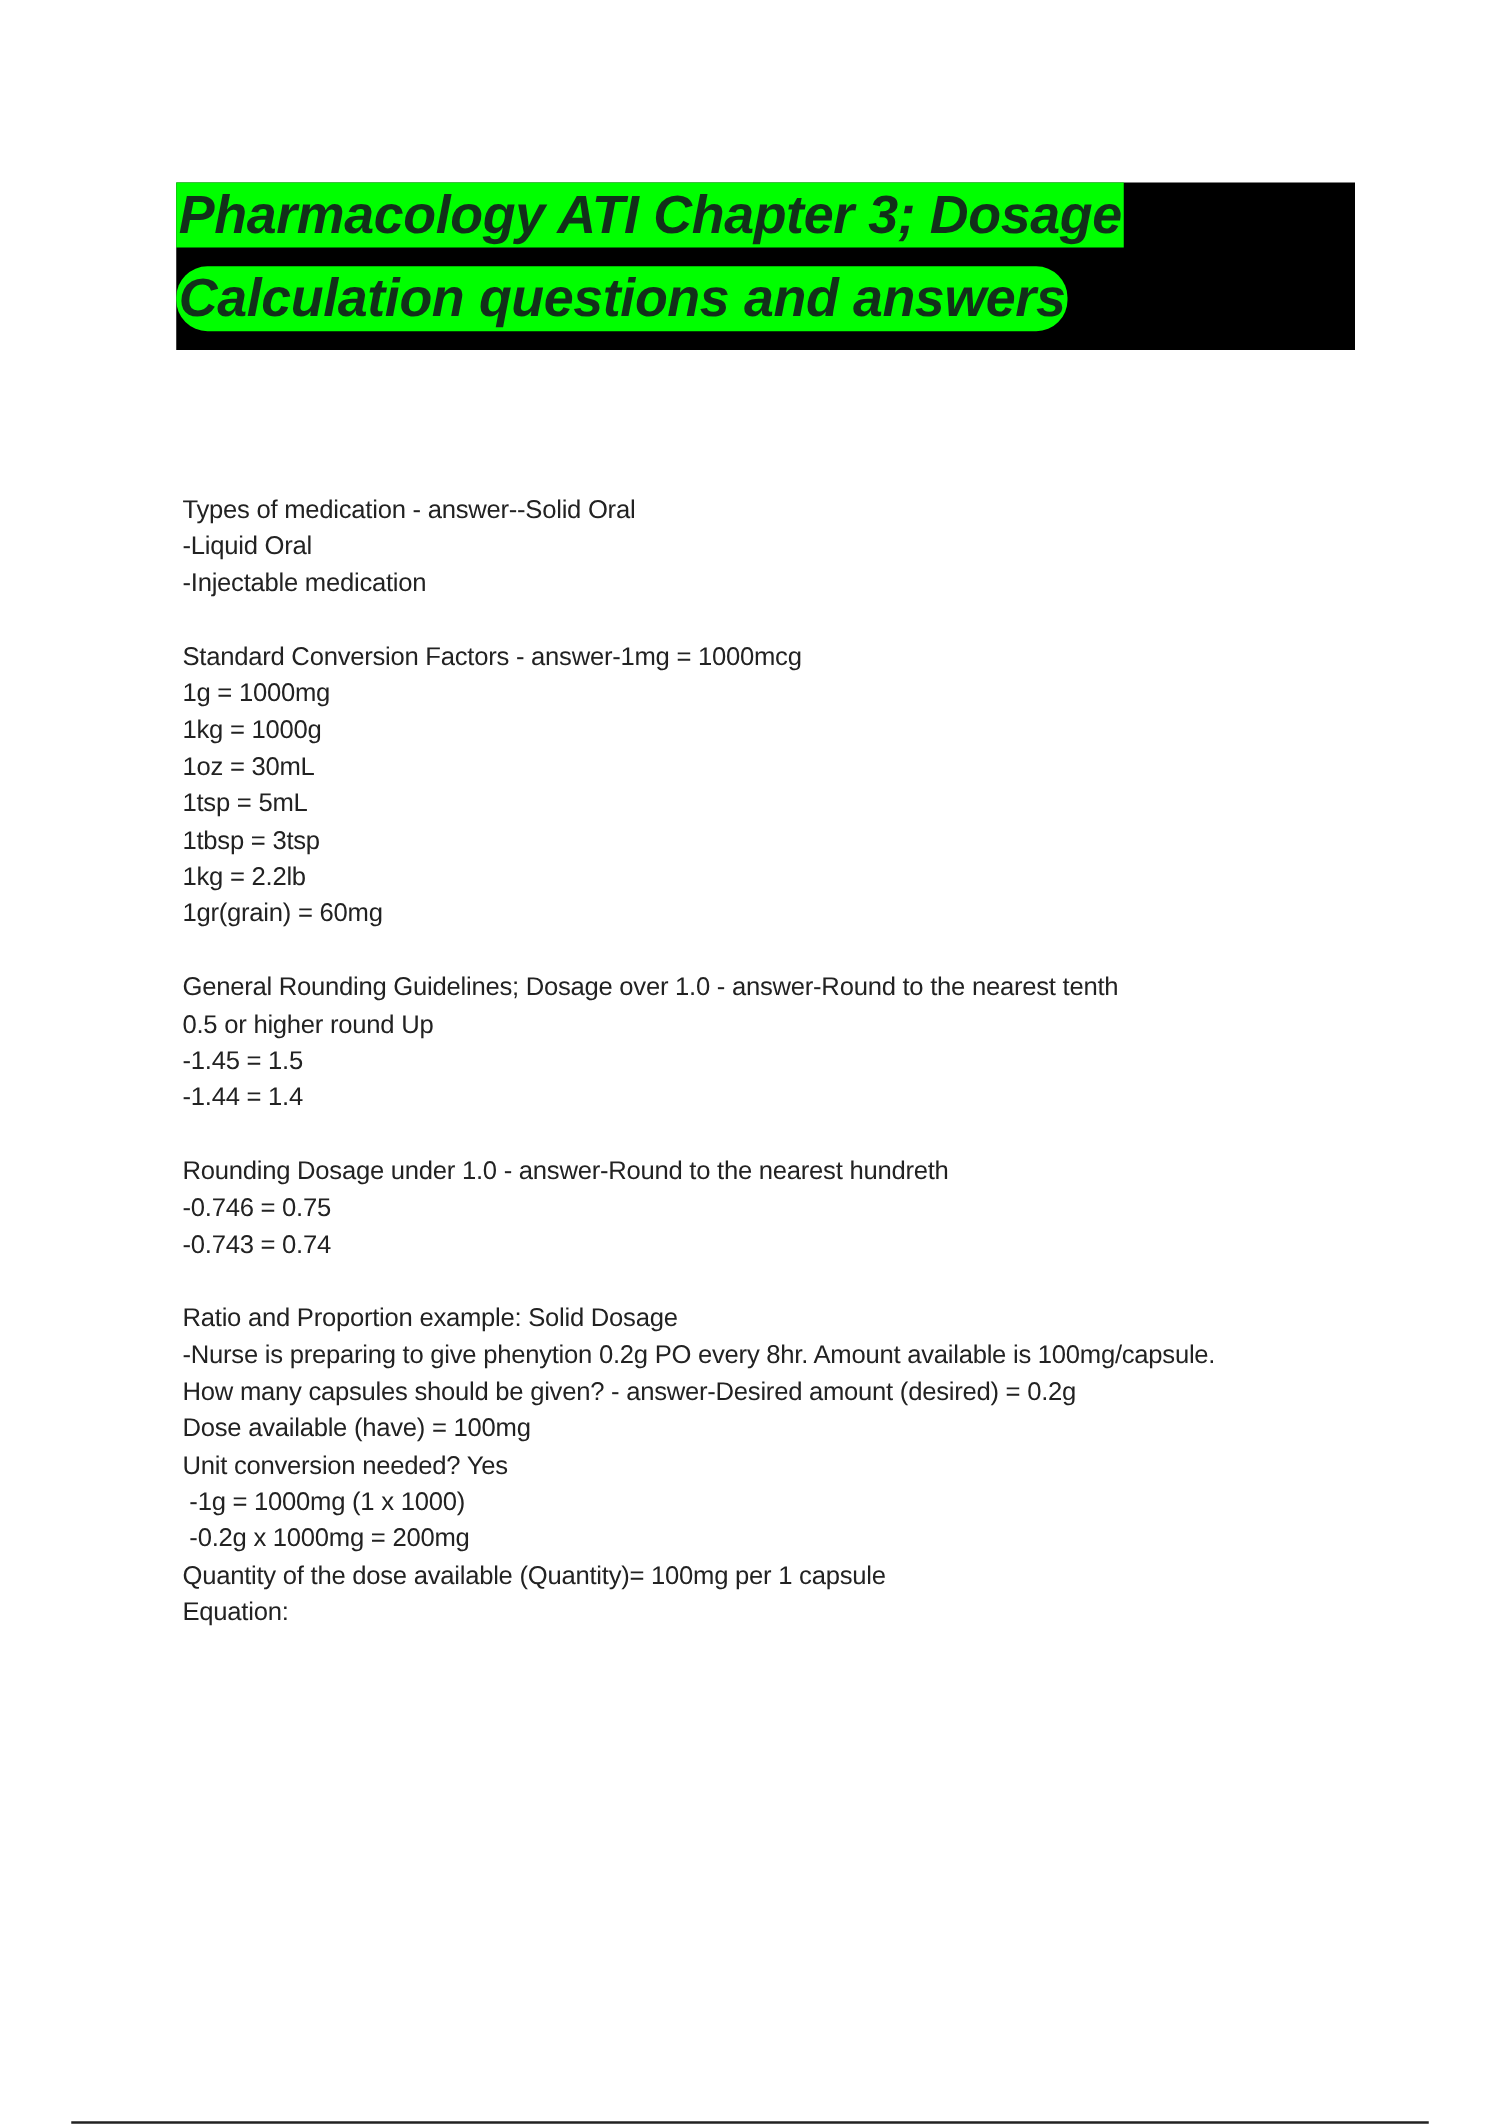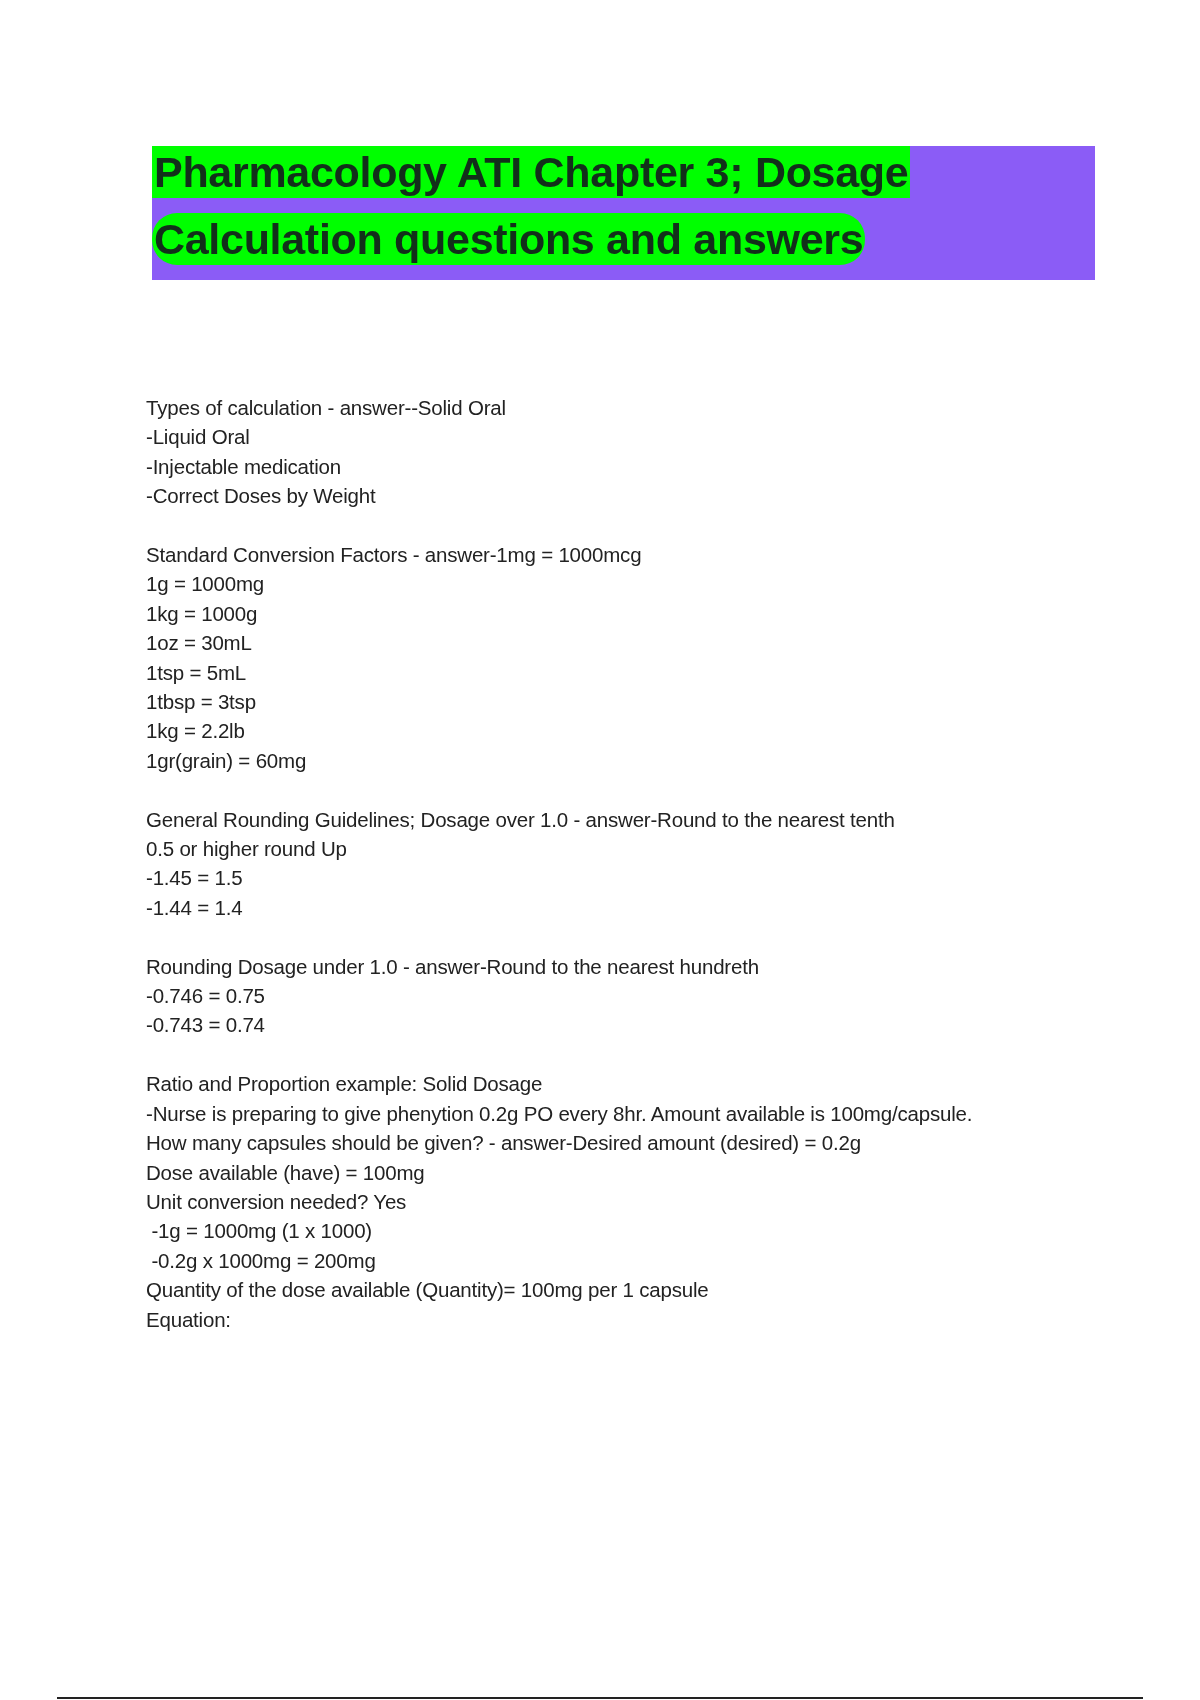--- a/index.html
+++ b/index.html
@@ -10,25 +10,26 @@
     body {
       width: 1200px;
       height: 1700px;
       position: relative;
       overflow: hidden;
       font-family: "Liberation Sans", sans-serif;
       color: #1f1f1f;
     }
     .title-box {
       position: absolute;
-      left: 152px;
+      left: 141px;
       top: 146px;
       width: 943px;
       height: 134px;
-      background: #8b5cf6;
+      background: #000000;
+      font-style: italic;
     }
     .title-line {
       position: absolute;
       left: 0;
       font-family: "Liberation Sans", sans-serif;
       font-weight: bold;
       font-size: 43px;
       line-height: 52px;
       color: #12301a;
       background: #00ff00;
@@ -69,24 +70,23 @@
 <body>
 
 <div class="title-box">
   <span class="title-line l1">Pharmacology ATI Chapter 3; Dosage</span>
   <span class="title-line l2">Calculation questions and answers</span>
 </div>
 
 <div class="content">
 
   <div class="section">
-    <span class="line">Types of calculation - answer--Solid Oral</span>
+    <span class="line">Types of medication - answer--Solid Oral</span>
     <span class="line">-Liquid Oral</span>
     <span class="line">-Injectable medication</span>
-    <span class="line">-Correct Doses by Weight</span>
   </div>
 
   <div class="section">
     <span class="line">Standard Conversion Factors - answer-1mg = 1000mcg</span>
     <span class="line">1g = 1000mg</span>
     <span class="line">1kg = 1000g</span>
     <span class="line">1oz = 30mL</span>
     <span class="line">1tsp = 5mL</span>
     <span class="line">1tbsp = 3tsp</span>
     <span class="line">1kg = 2.2lb</span>

